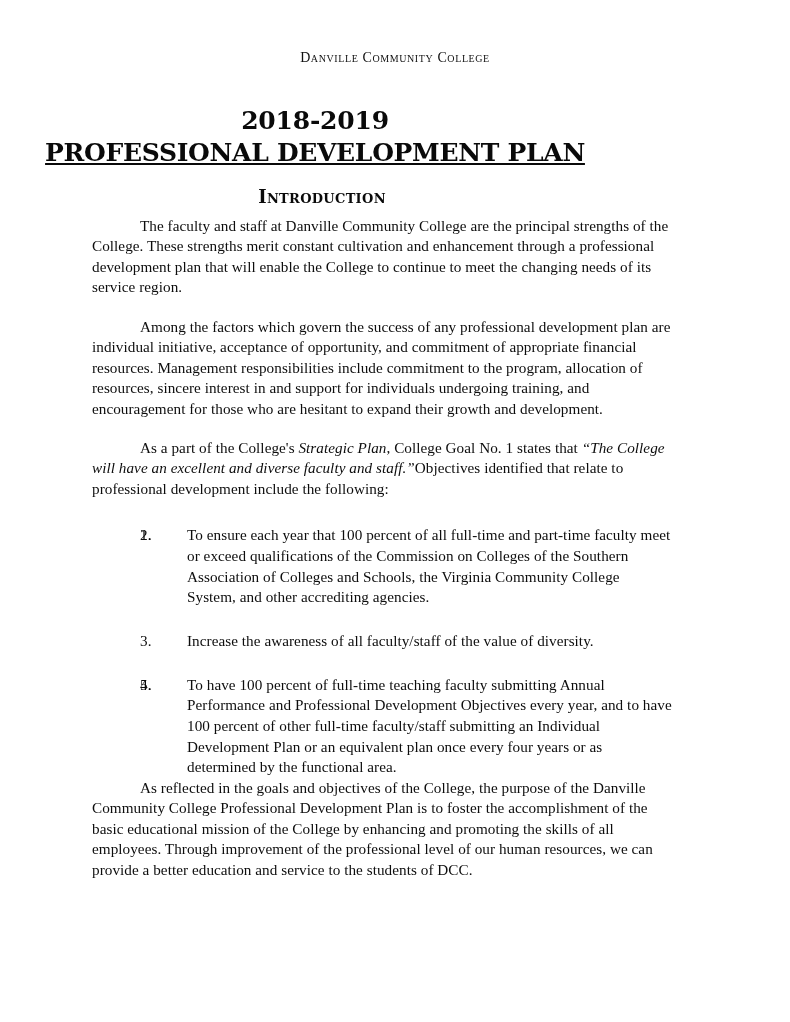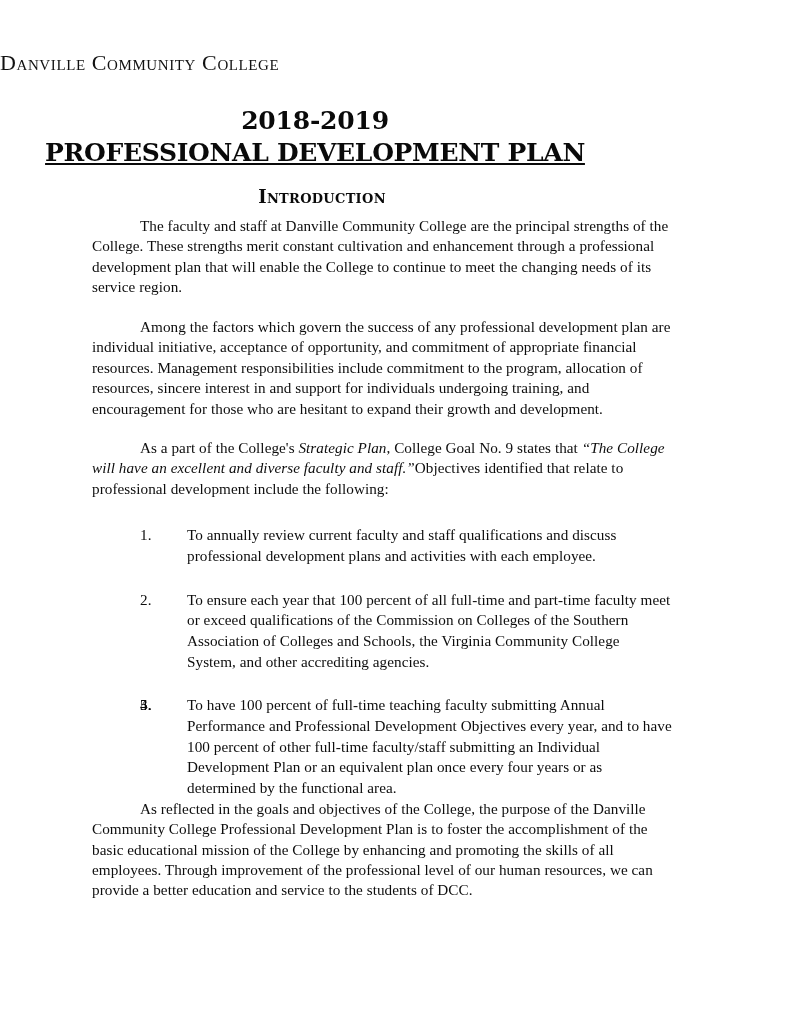--- a/index.html
+++ b/index.html
@@ -23,22 +23,23 @@
     position: relative;
     box-sizing: border-box;
   }
 
   
   .org-line {
     position: absolute;
     top: 50px;
     left: 0;
     width: 790px;
+    text-align: center;
     font-family: "Liberation Serif", "DejaVu Serif", serif;
-    font-size: 22px;
+    font-size: 14px;
     font-variant: small-caps;
     font-weight: 400;
     letter-spacing: 0.6px;
     color: #111111;
     line-height: 1.2;
   }
 
   .doc-title {
     position: absolute;
     top: 105px;
@@ -148,33 +149,33 @@
   </div>
 
   <div class="section-heading">Introduction</div>
 
   <div class="body-block">
 
     <p class="para">The faculty and staff at Danville Community College are the principal strengths of the College. These strengths merit constant cultivation and enhancement through a professional development plan that will enable the College to continue to meet the changing needs of its service region.</p>
 
     <p class="para">Among the factors which govern the success of any professional development plan are individual initiative, acceptance of opportunity, and commitment of appropriate financial resources. Management responsibilities include commitment to the program, allocation of resources, sincere interest in and support for individuals undergoing training, and encouragement for those who are hesitant to expand their growth and development.</p>
 
-    <p class="para"><span>As a part of the College's </span><em>Strategic Plan</em><span>, College Goal No. 9 states that </span><em>“The College will have an excellent and diverse faculty and staff.”</em><span>Objectives identified that relate to professional development include the following:</span></p>
+    <p class="para"><span>As a part of the College's </span><em>Strategic Plan</em><span>, College Goal No. 1 states that </span><em>“The College will have an excellent and diverse faculty and staff.”</em><span>Objectives identified that relate to professional development include the following:</span></p>
 
     <ol class="objectives">
       <li>
         <span class="num">1.</span>
-        <span class="txt">To annually review current faculty and staff qualifications and discuss professional development plans and activities with each employee.</span>
       </li>
       <li>
         <span class="num">2.</span>
         <span class="txt">To ensure each year that 100 percent of all full-time and part-time faculty meet or exceed qualifications of the Commission on Colleges of the Southern Association of Colleges and Schools, the Virginia Community College System, and other accrediting agencies.</span>
       </li>
       <li>
         <span class="num">3.</span>
+        <span class="txt">Increase the awareness of all faculty/staff of the value of diversity.</span>
       </li>
       <li>
         <span class="num">4.</span>
       </li>
       <li>
         <span class="num">5.</span>
         <span class="txt">To have 100 percent of full-time teaching faculty submitting Annual Performance and Professional Development Objectives every year, and to have 100 percent of other full-time faculty/staff submitting an Individual Development Plan or an equivalent plan once every four years or as determined by the functional area.</span>
       </li>
     </ol>
 

